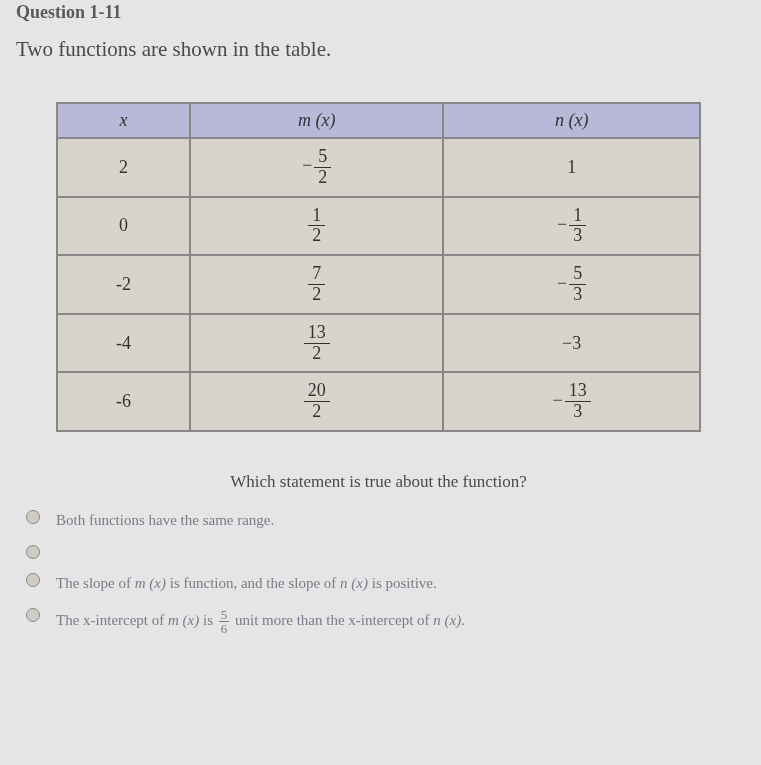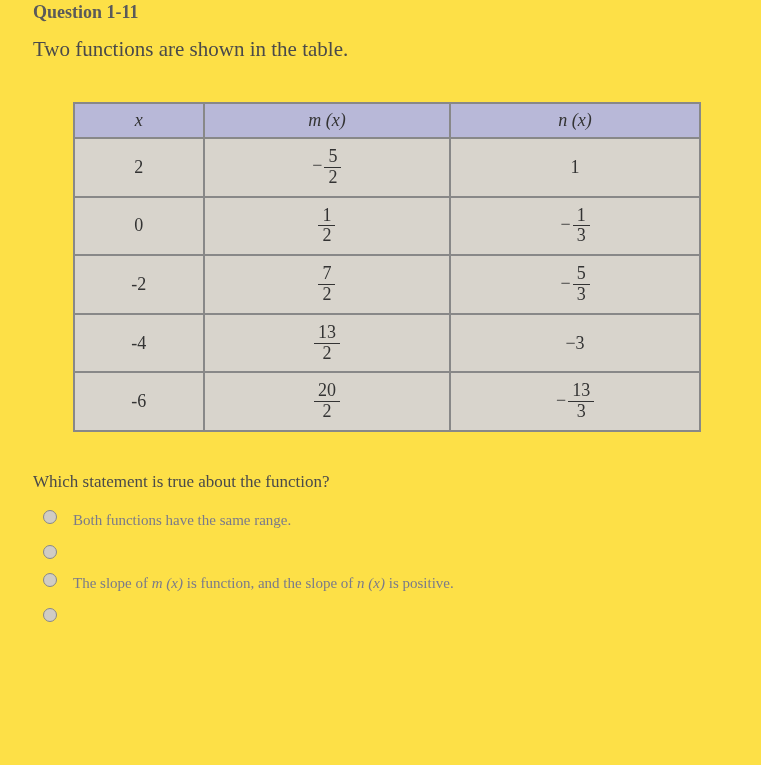--- a/index.html
+++ b/index.html
@@ -10,22 +10,22 @@
     body {
       width: 761px;
       height: 765px;
       background: linear-gradient(135deg, #c8c4bc 0%, #b8b4ac 50%, #a8a49c 100%);
       font-family: Georgia, 'Times New Roman', serif;
       padding: 0;
       overflow: hidden;
       position: relative;
     }
     .page {
-      background: #fde047;
-      padding: 0 20px 20px 33px;
+      background: #e5e5e5;
+      padding: 0 20px 20px 16px;
       min-height: 100%;
     }
     .question-header {
       font-size: 18px;
       font-weight: bold;
       color: #5a5a5a;
       padding: 2px 0 14px 0;
     }
     .intro-text {
       font-size: 21px;
@@ -69,20 +69,21 @@
       padding: 0 4px;
       line-height: 1.1;
     }
     .neg {
       margin-right: 2px;
     }
     .question-text {
       font-size: 17px;
       color: #4a4a4a;
       margin-bottom: 18px;
+      text-align: center;
     }
     .options {
       padding-left: 10px;
     }
     .option-row {
       display: flex;
       align-items: flex-start;
       margin-bottom: 14px;
       color: #7a7a8a;
       font-size: 15px;
@@ -176,15 +177,18 @@
       <div class="radio"></div>
     </div>
     <div class="option-row">
       <div class="radio"></div>
       <div class="option-text">
         <span>The slope of </span><span class="mi">m (x)</span><span> is function, and the slope of </span><span class="mi">n (x)</span><span> is positive.</span>
       </div>
     </div>
     <div class="option-row">
       <div class="radio"></div>
+      <div class="option-text">
+        <span>The x-intercept of </span><span class="mi">m (x)</span><span> is </span><span class="inline-frac"><span class="n">5</span><span class="d">6</span></span><span> unit more than the x-intercept of </span><span class="mi">n (x)</span><span>.</span>
+      </div>
     </div>
   </div>
 </div>
 
 </body></html>

